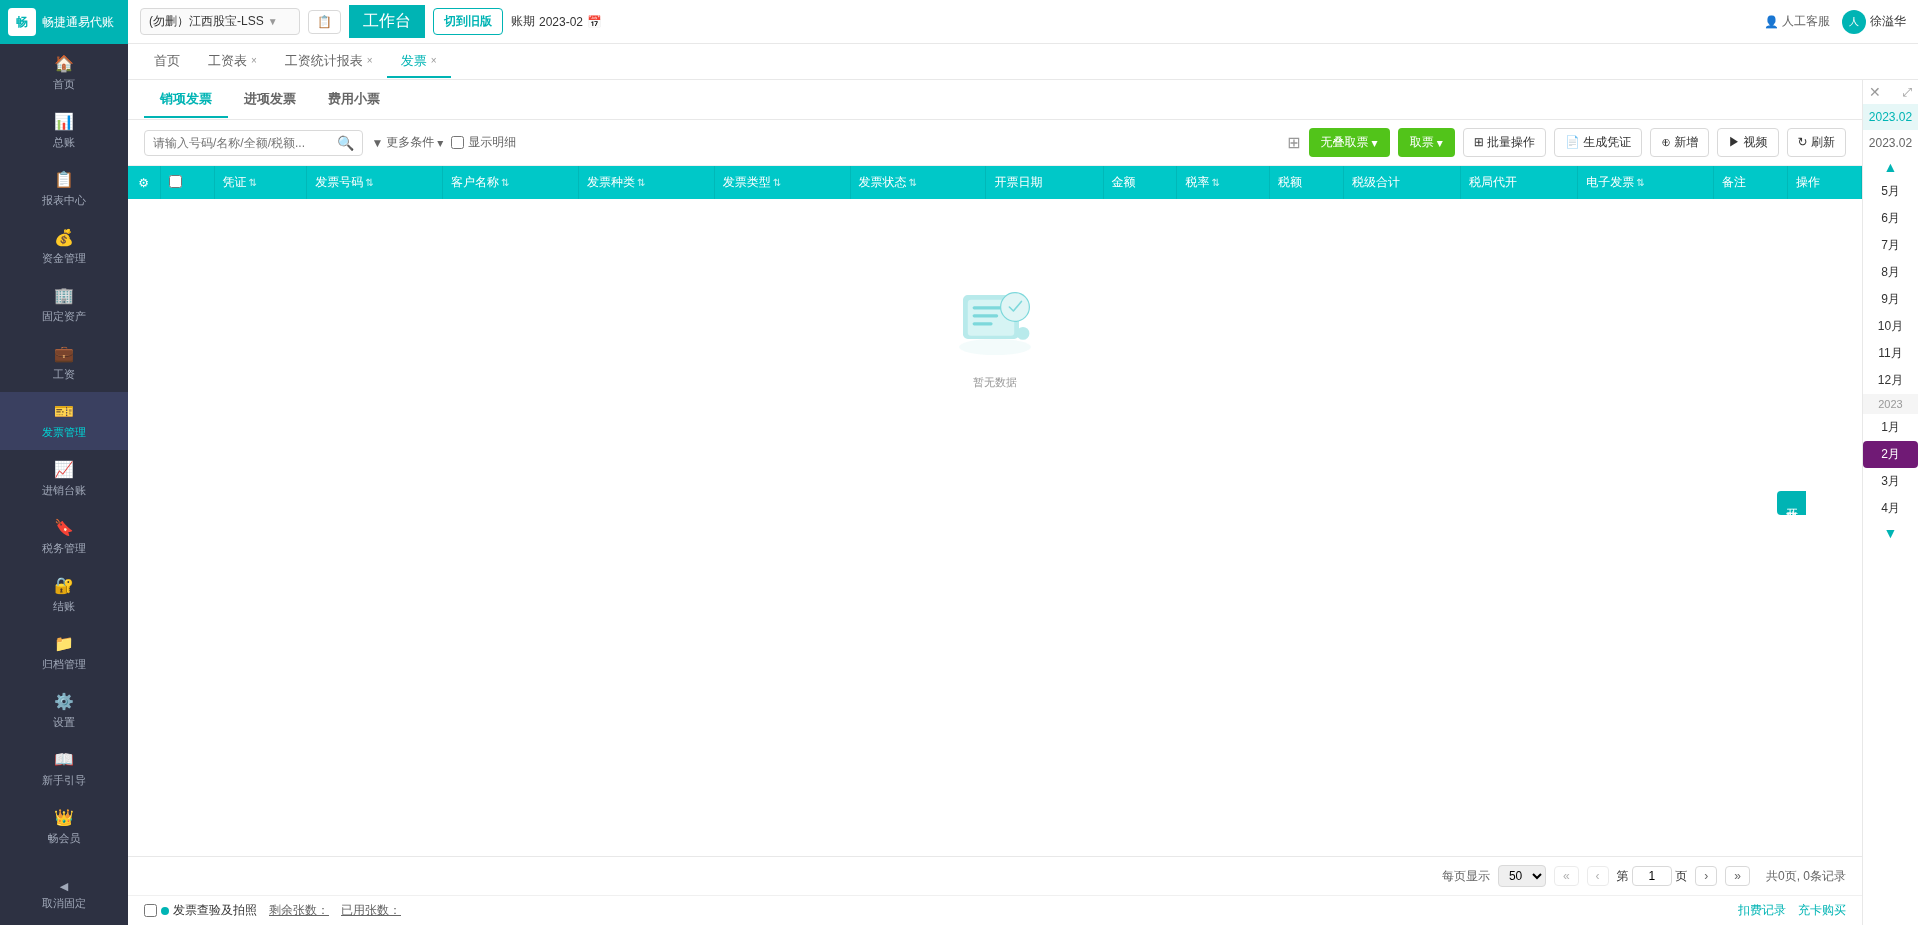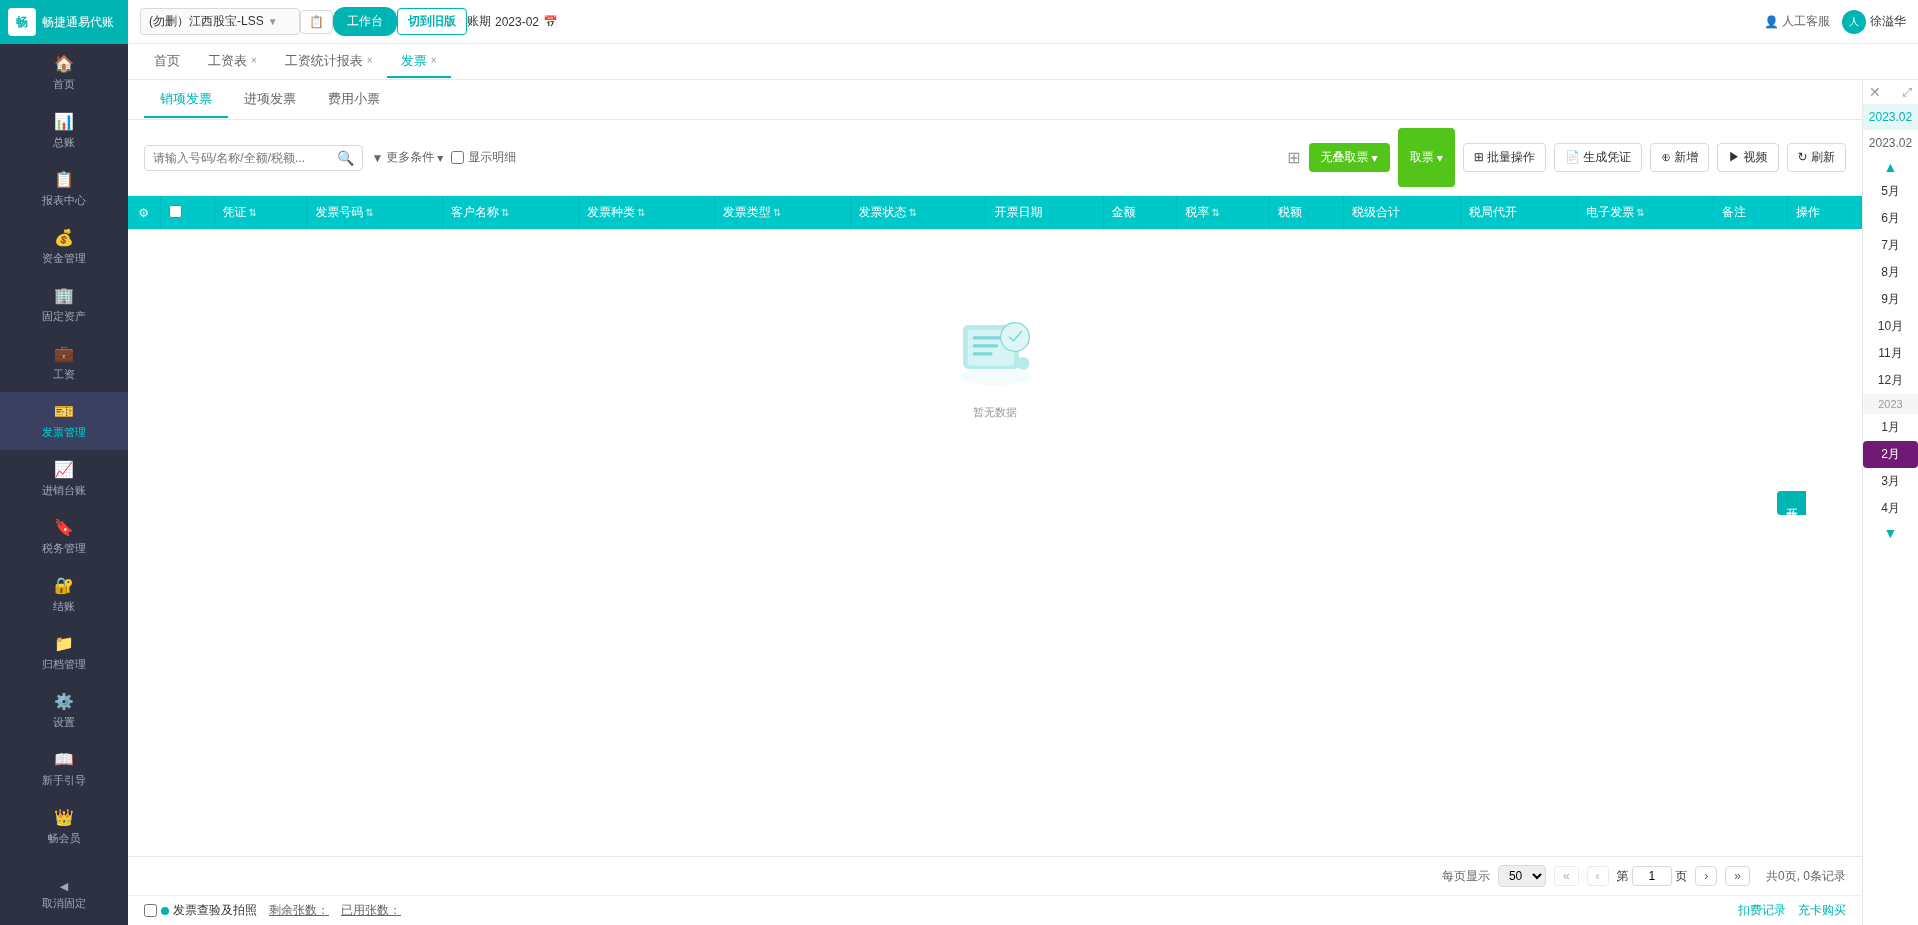--- a/index.html
+++ b/index.html
@@ -62,38 +62,38 @@
     }
 
     
     .topbar {
       background: white;
       height: 44px;
       display: flex;
       align-items: center;
       padding: 0 12px;
       border-bottom: 1px solid #e8e8e8;
-      gap: 0;
+      gap: 8px;
     }
     .company-selector {
       display: flex; align-items: center; gap: 4px;
       border: 1px solid #d9d9d9; border-radius: 4px;
       padding: 4px 8px; cursor: pointer; background: #fafafa;
       min-width: 160px;
     }
     .company-selector-text { font-size: 12px; color: #333; }
     .company-selector-arrow { color: #999; font-size: 10px; }
     .topbar-copy-btn {
       border: 1px solid #d9d9d9; border-radius: 4px;
       padding: 4px 8px; cursor: pointer; background: white;
       font-size: 12px; color: #666;
     }
     .workbench-btn {
       background: #00b4b4; color: white; border: none;
-      border-radius: 12px; padding: 6px 14px; cursor: pointer; font-size: 12px;
+      border-radius: 0; padding: 6px 14px; cursor: pointer; font-size: 16px;
     }
     .switch-btn {
       border: 1px solid #00b4b4; color: #00b4b4; background: white;
       border-radius: 4px; padding: 4px 10px; cursor: pointer; font-size: 12px; font-weight: bold;
     }
     .period-text { font-size: 12px; color: #333; display: flex; align-items: center; gap: 4px; }
     .topbar-right { margin-left: auto; display: flex; align-items: center; gap: 12px; }
     .topbar-service { font-size: 12px; color: #666; cursor: pointer; display: flex; align-items: center; gap: 3px; }
     .topbar-user { font-size: 12px; color: #333; cursor: pointer; display: flex; align-items: center; gap: 4px; }
     .user-avatar { width: 24px; height: 24px; border-radius: 50%; background: #00b4b4; display: flex; align-items: center; justify-content: center; color: white; font-size: 10px; }
@@ -127,20 +127,21 @@
       margin: 0;
       overflow: hidden;
     }
 
     
     .subtabs {
       display: flex; align-items: center; padding: 0 16px;
       border-bottom: 1px solid #e8e8e8;
       height: 40px;
       background: white;
+      font-weight: bold;
     }
     .subtab {
       padding: 8px 16px; cursor: pointer; font-size: 13px; color: #666;
       border-bottom: 2px solid transparent;
     }
     .subtab.active { color: #00b4b4; border-bottom: 2px solid #00b4b4; }
 
     
     .toolbar {
       display: flex; align-items: center; padding: 8px 16px; gap: 24px;
@@ -150,21 +151,21 @@
     .toolbar-left { display: flex; align-items: center; gap: 8px; flex: 1; }
     .toolbar-right { display: flex; align-items: center; gap: 8px; margin-left: auto; }
     .search-input-wrap { display: flex; align-items: center; border: 1px solid #d9d9d9; border-radius: 4px; padding: 4px 8px; gap: 4px; min-width: 200px; }
     .search-input { border: none; outline: none; font-size: 12px; color: #333; width: 180px; background: transparent; }
     .search-icon { color: #999; font-size: 14px; cursor: pointer; }
     .filter-btn { display: flex; align-items: center; gap: 3px; color: #666; font-size: 12px; cursor: pointer; }
     .show-detail-checkbox { display: flex; align-items: center; gap: 4px; color: #666; font-size: 12px; cursor: pointer; }
     .grid-icon { color: #999; font-size: 16px; cursor: pointer; }
 
     .btn-no-ticket { background: #52c41a; color: white; border: none; border-radius: 4px; padding: 6px 12px; cursor: pointer; font-size: 12px; display: flex; align-items: center; gap: 3px; }
-    .btn-ticket { background: #52c41a; color: white; border: none; border-radius: 4px; padding: 21px 12px; cursor: pointer; font-size: 12px; display: flex; align-items: center; gap: 3px; }
+    .btn-ticket { background: #52c41a; color: white; border: none; border-radius: 4px; padding: 6px 12px; cursor: pointer; font-size: 12px; display: flex; align-items: center; gap: 3px; }
     .btn-batch { background: transparent; color: #333; border: 1px solid #d9d9d9; border-radius: 4px; padding: 5px 10px; cursor: pointer; font-size: 12px; }
     .btn-generate { background: transparent; color: #333; border: 1px solid #d9d9d9; border-radius: 4px; padding: 5px 10px; cursor: pointer; font-size: 12px; }
     .btn-new { background: transparent; color: #333; border: 1px solid #d9d9d9; border-radius: 4px; padding: 5px 10px; cursor: pointer; font-size: 12px; }
     .btn-video { background: transparent; color: #333; border: 1px solid #d9d9d9; border-radius: 4px; padding: 5px 10px; cursor: pointer; font-size: 12px; }
     .btn-refresh { background: transparent; color: #333; border: 1px solid #d9d9d9; border-radius: 4px; padding: 5px 10px; cursor: pointer; font-size: 12px; }
 
     
     .table-wrap { flex: 1; overflow: auto; }
     .data-table { width: 100%; border-collapse: collapse; }
     .data-table th {

